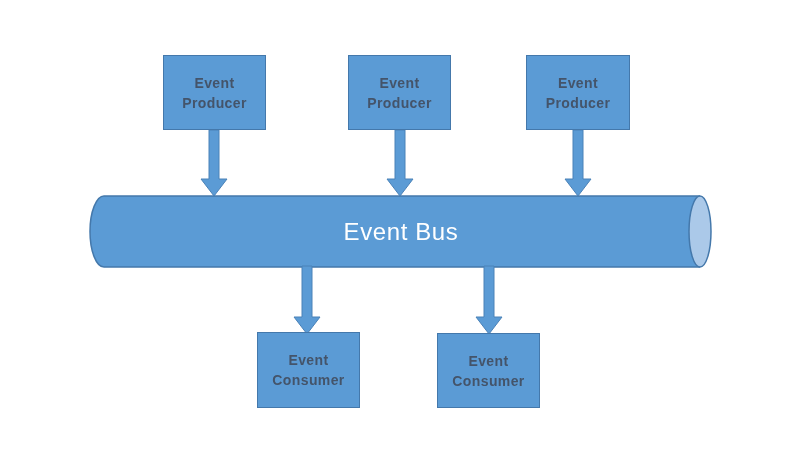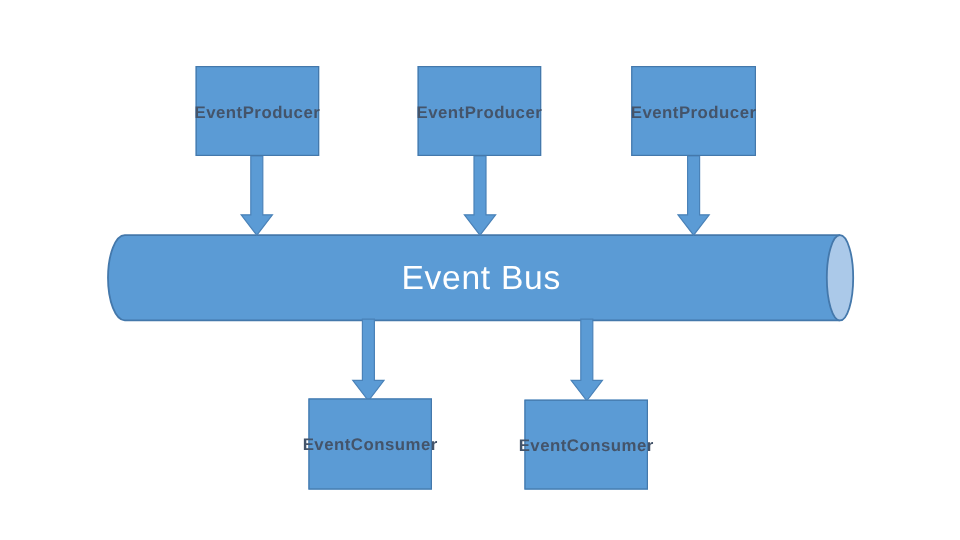--- a/index.html
+++ b/index.html
@@ -18,21 +18,21 @@
     position: absolute;
     left: 0; top: 0;
     width: 800px; height: 450px;
   }
 
   .node {
     position: absolute;
     background: #5b9bd5;
     border: 1.5px solid #4478ab;
     display: flex;
-    align-items: center;
+    flex-direction: column;
     justify-content: center;
     text-align: center;
     color: #44546a;
     font-size: 14px;
     font-weight: 600;
     letter-spacing: 0.4px;
     line-height: 20px;
   }
 
   .node .line { display: block; }
@@ -44,21 +44,21 @@
   .node.consumer-2 { left: 437px; top: 333px; width: 103px; height: 75px; }
 
   .bus-label {
     position: absolute;
     left: 90px; top: 196px;
     width: 622px; height: 71px;
     display: flex;
     align-items: center;
     justify-content: center;
     color: #ffffff;
-    font-size: 28px;
+    font-size: 24px;
     font-weight: 400;
     letter-spacing: 0.6px;
     pointer-events: none;
   }
 </style>
 </head>
 <body>
 
 <div class="canvas">
 

